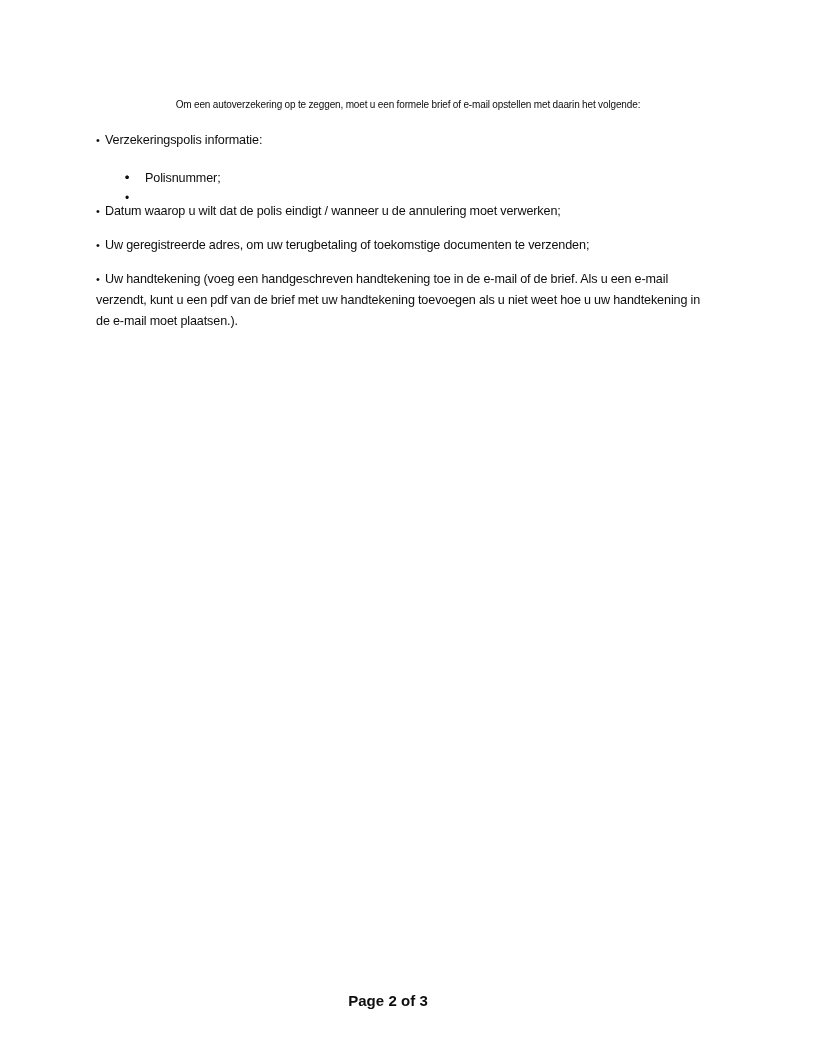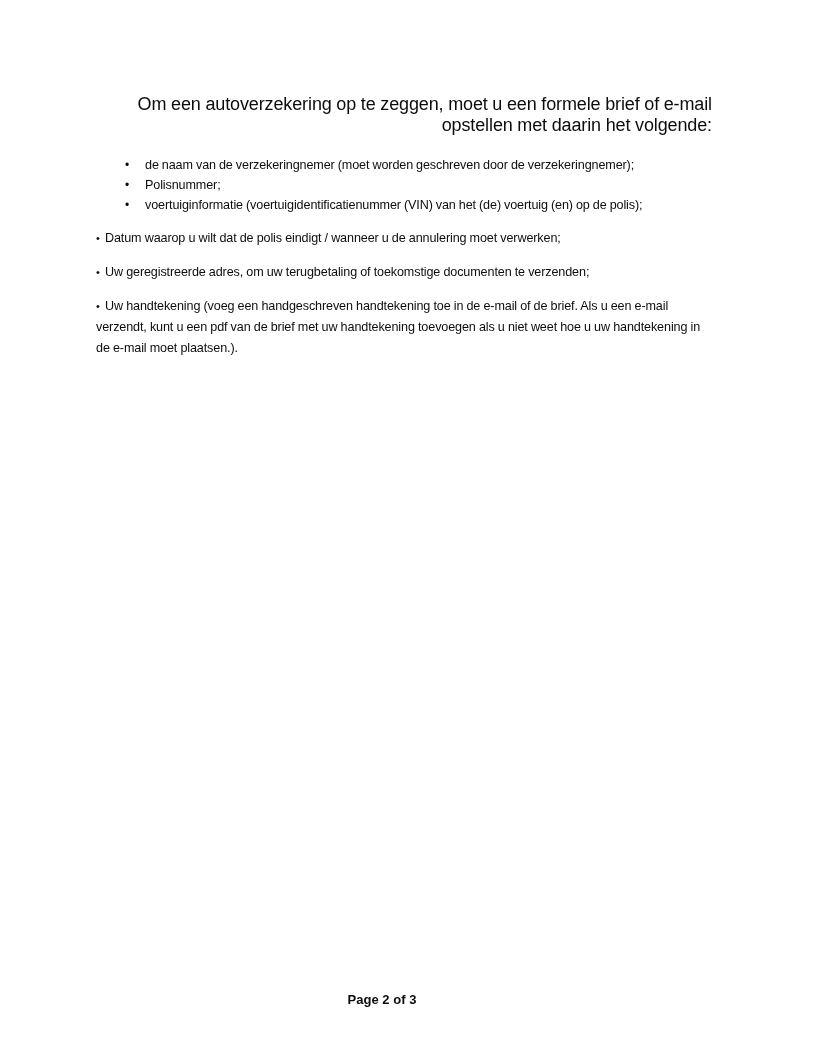--- a/index.html
+++ b/index.html
@@ -29,24 +29,24 @@
 
   
   .content {
     position: absolute;
     left: 96px;
     top: 94px;
     width: 616px;
   }
 
   .para {
-    font-size: 18px;
+    font-size: 10px;
     line-height: 21px;
     margin: 0 0 13px 8px;
-    text-align: right;
+    text-align: center;
     letter-spacing: -0.12px;
     word-spacing: -0.2px;
   }
 
   .para.intro {
     margin-bottom: 15px;
   }
 
   
   .bullet-para {
@@ -92,42 +92,44 @@
     height: 4px;
   }
 
   
   .footer {
     position: absolute;
     left: 0;
     top: 992px;
     width: 764px;
     text-align: center;
-    font-size: 13px;
+    font-size: 15px;
     font-weight: bold;
     color: #0d0d0d;
     letter-spacing: 0.05px;
+    padding-left: 6px;
   }
 </style>
 </head>
 <body>
 
 <div class="page">
 
   <div class="content">
 
     <p class="para intro">Om een autoverzekering op te zeggen, moet u een formele brief of e-mail opstellen met daarin het volgende:</p>
 
+    <p class="bullet-para"><span class="bmark">•</span><span>Verzekeringspolis informatie:</span></p>
 
     <div class="spacer-before-sublist"></div>
 
     <ul class="sublist">
-      <li><span class="submark">•</span><span>de naam van de verzekeringnemer (moet worden geschreven door de verzekeringnemer);</span></li>
+      <li><span class="submark">•</span></li>
       <li><span class="submark">•</span><span>Polisnummer;</span></li>
-      <li><span class="submark">•</span><span>voertuiginformatie (voertuigidentificatienummer (VIN) van het (de) voertuig (en) op de polis);</span></li>
+      <li><span class="submark">•</span></li>
     </ul>
 
     <p class="bullet-para"><span class="bmark">•</span><span>Datum waarop u wilt dat de polis eindigt / wanneer u de annulering moet verwerken;</span></p>
 
     <p class="bullet-para"><span class="bmark">•</span><span>Uw geregistreerde adres, om uw terugbetaling of toekomstige documenten te verzenden;</span></p>
 
 
     <p class="bullet-para"><span class="bmark">•</span><span>Uw handtekening (voeg een handgeschreven handtekening toe in de e-mail of de brief. Als u een e-mail verzendt, kunt u een pdf van de brief met uw handtekening toevoegen als u niet weet hoe u uw handtekening in de e-mail moet plaatsen.).</span></p>
 
   </div>

